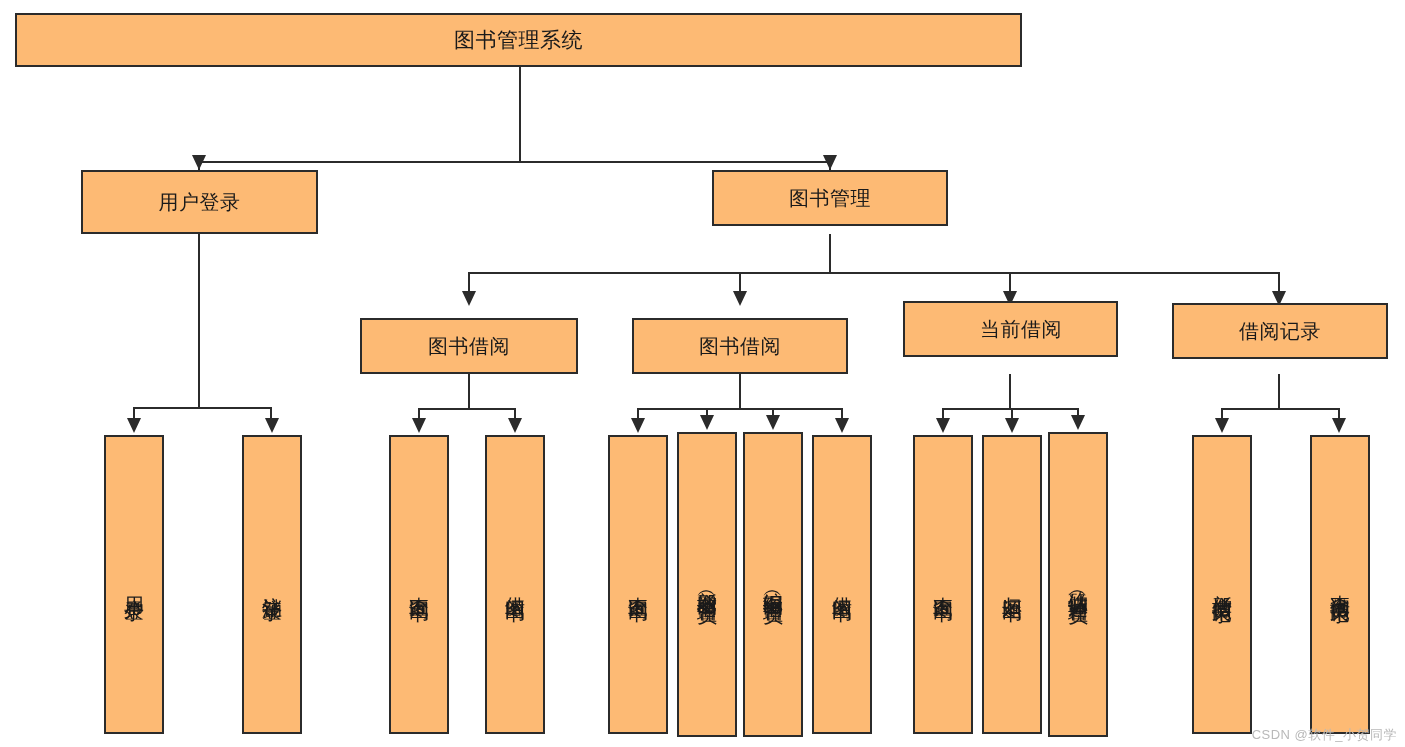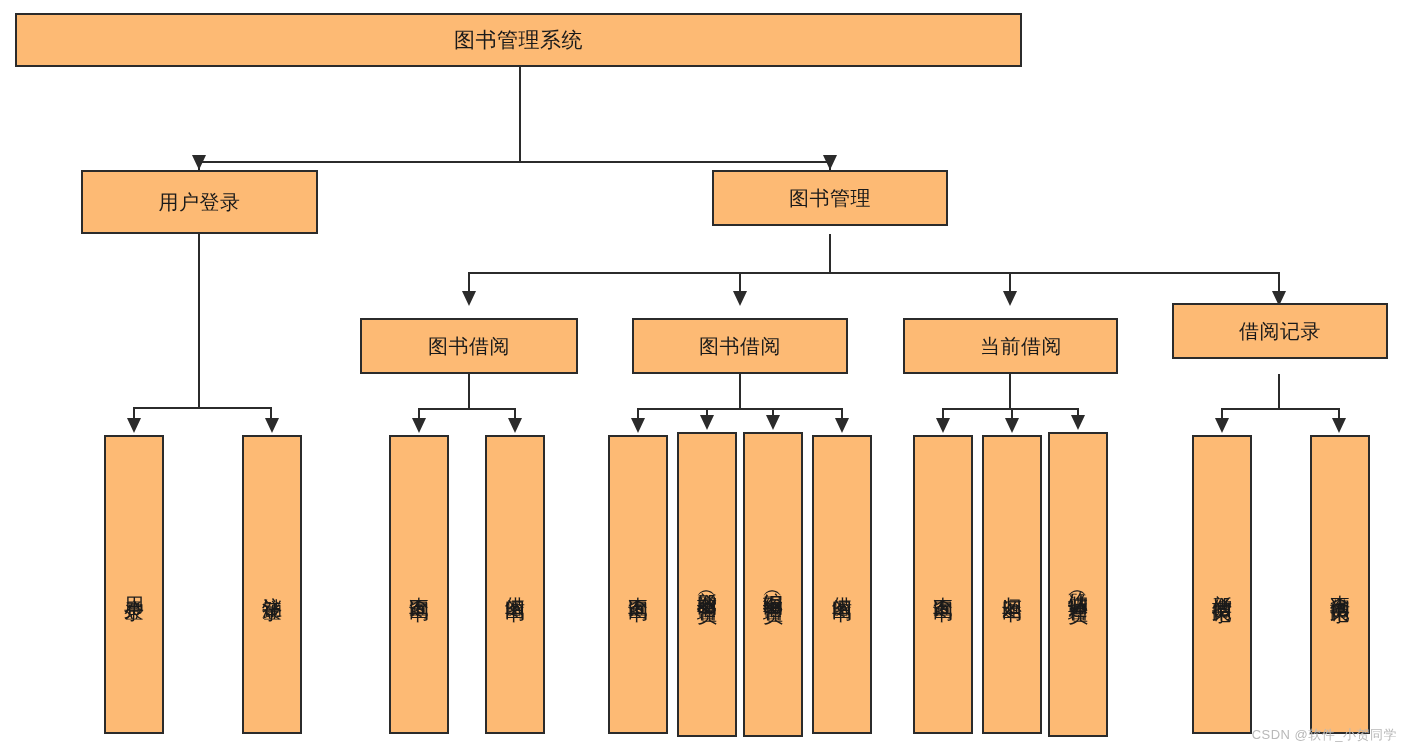--- a/index.html
+++ b/index.html
@@ -153,21 +153,21 @@
   <div class="node level1" style="left:712px; top:170px; width:236px; height:56px;">
     <span>图书管理</span>
   </div>
 
   <div class="node level2" style="left:360px; top:318px; width:218px; height:56px;">
     <span>图书借阅</span>
   </div>
   <div class="node level2" style="left:632px; top:318px; width:216px; height:56px;align-items:center;">
     <span>图书借阅</span>
   </div>
-  <div class="node level2" style="left:903px; top:318px; width:215px; height:56px;padding-left:21px;">
+  <div class="node level2" style="left:903px; top:301px; width:215px; height:56px;padding-left:21px;">
     <span>当前借阅</span>
   </div>
   <div class="node level2" style="left:1172px; top:303px; width:216px; height:56px;">
     <span>借阅记录</span>
   </div>
 
   <div class="node leaf" style="left:104px; top:435px; width:60px; height:299px;">
     <span class="vtext">用户登录</span>
   </div>
   <div class="node leaf" style="left:242px; top:435px; width:60px; height:299px;">

